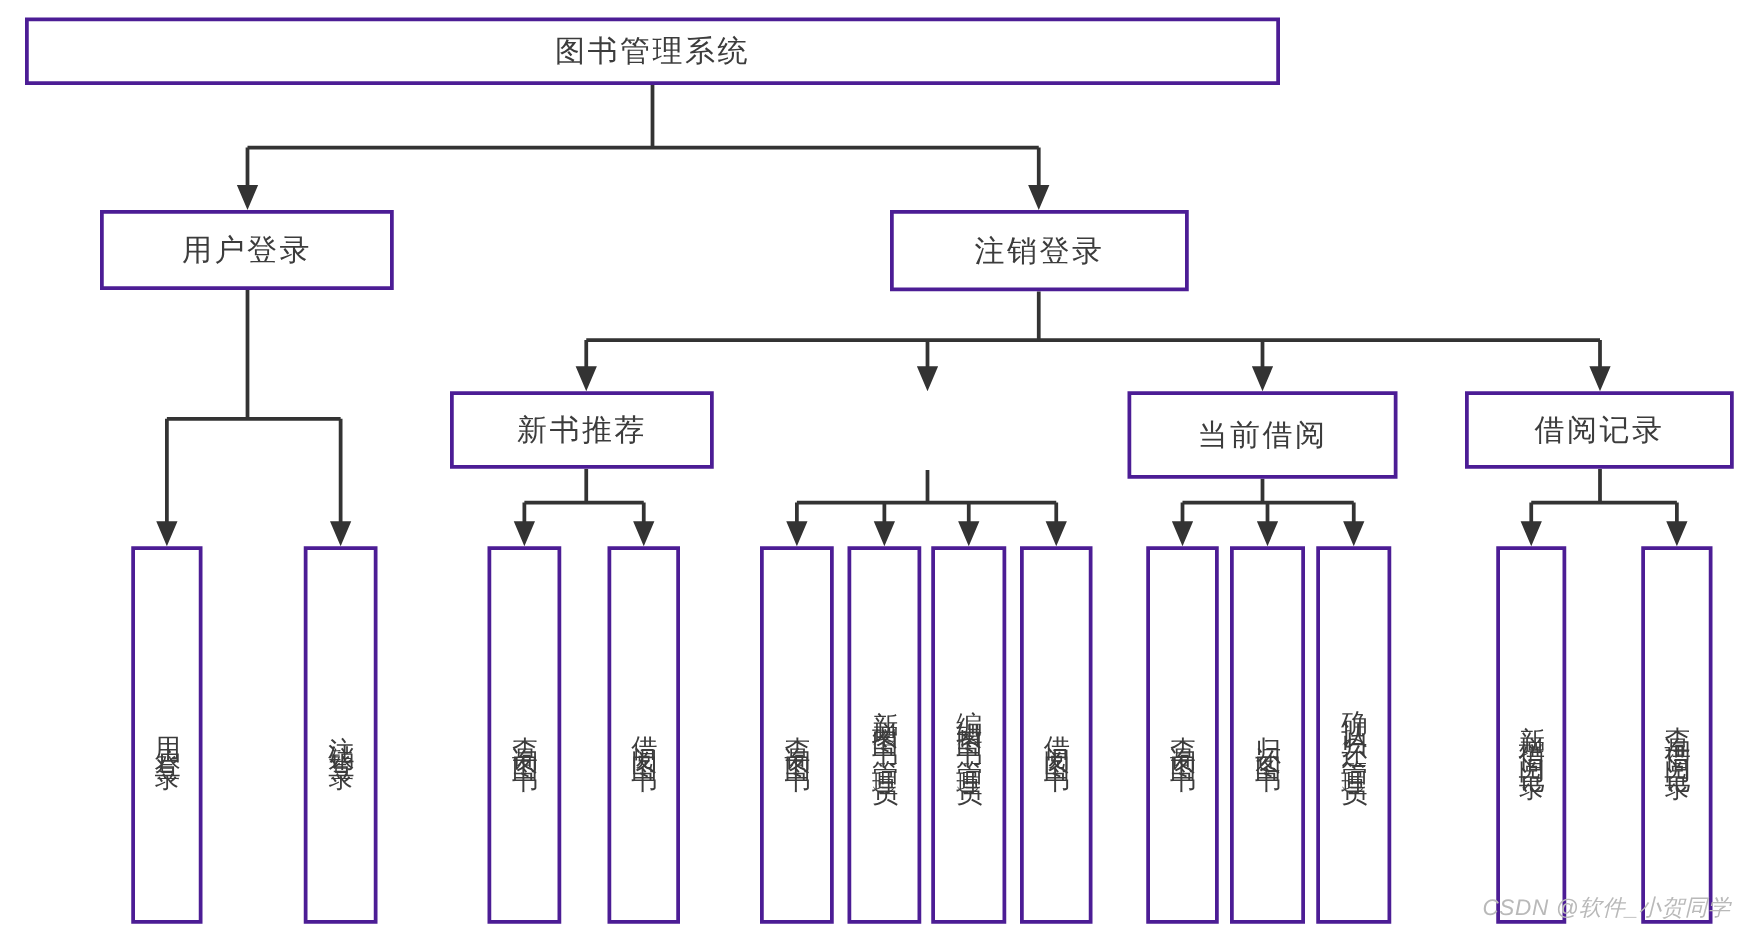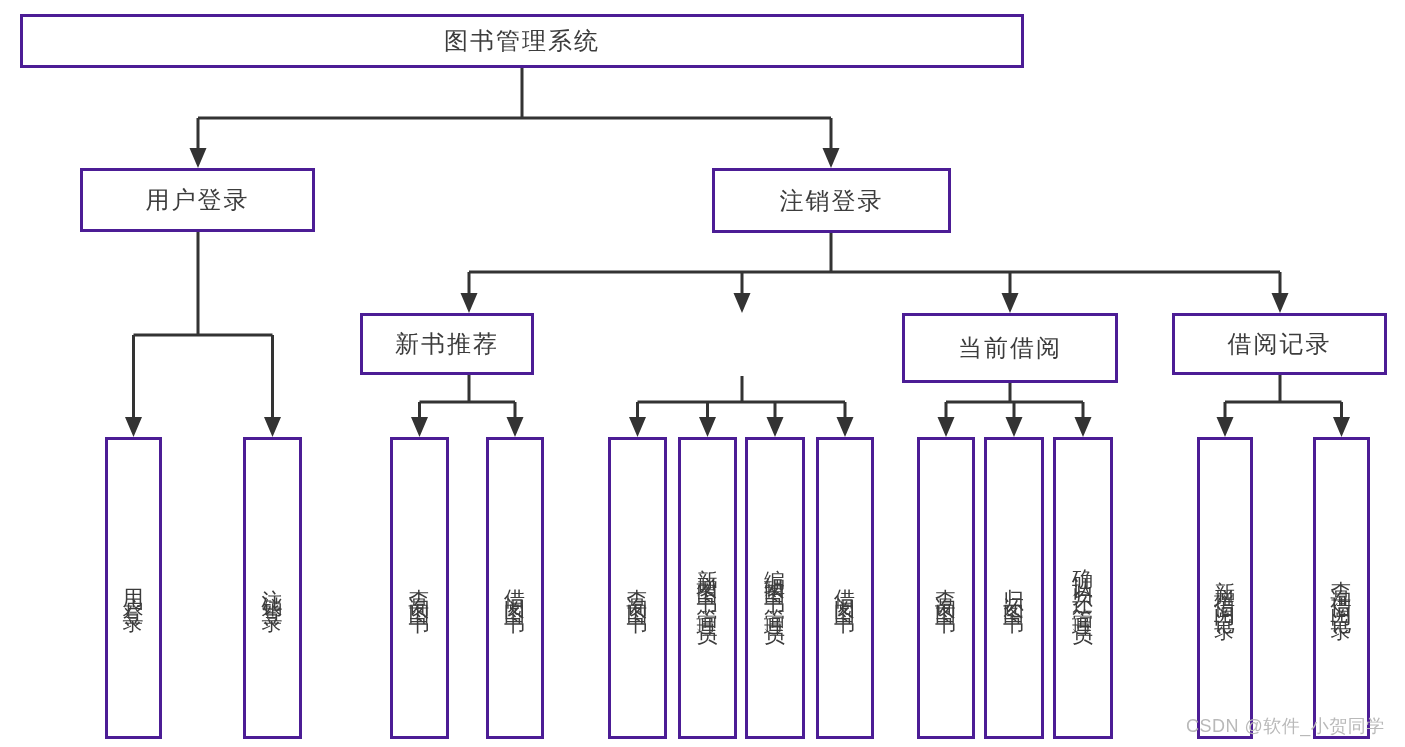--- a/index.html
+++ b/index.html
@@ -15,20 +15,21 @@
   }
   .hbox{font-size:24px;letter-spacing:2px;white-space:nowrap;}
   .vbox{
     writing-mode:vertical-rl;text-orientation:mixed;
     font-size:21px;letter-spacing:8px;line-height:1;
     padding:4px 0;
   }
   .watermark{
     position:absolute;z-index:4;color:#b9b9b9;font-size:18px;letter-spacing:0.5px;
     white-space:nowrap;
+    font-style:italic;
   }
 </style>
 </head>
 <body>
 
 <div id="stage">
 
   <svg id="wires" width="1405" height="747" viewBox="0 0 1405 747">
     <path d="M522 68 V118 M198 118 H831 M198 118 V150 M831 118 V150
          M198 232 V335 M133.5 335 H272.5 M133.5 335 V420 M272.5 335 V420
@@ -56,21 +57,21 @@
          M1074.5 417 L1091.5 417 L1083 437 Z
          M1216.5 417 L1233.5 417 L1225 437 Z
          M1333 417 L1350 417 L1341.5 437 Z" fill="#333333" stroke="none"></path>
   </svg>
 
   <div class="box hbox" style="left:20px;top:14px;width:1004px;height:54px;">图书管理系统</div>
 
   <div class="box hbox" style="left:80px;top:168px;width:235px;height:64px;">用户登录</div>
   <div class="box hbox" style="left:712px;top:168px;width:239px;height:65px;">注销登录</div>
 
-  <div class="box hbox" style="left:360px;top:313px;width:174px;height:62px;">新书推荐</div>
+  <div class="box hbox" style="left:360px;top:313px;width:211px;height:62px;">新书推荐</div>
   <div class="box hbox" style="left:902px;top:313px;width:216px;height:70px;">当前借阅</div>
   <div class="box hbox" style="left:1172px;top:313px;width:215px;height:62px;">借阅记录</div>
 
   <div class="box vbox" style="left:105px;top:437px;width:57px;height:302px;">用户登录</div>
   <div class="box vbox" style="left:243px;top:437px;width:59px;height:302px;">注销登录</div>
 
   <div class="box vbox" style="left:390px;top:437px;width:59px;height:302px;">查询图书</div>
   <div class="box vbox" style="left:486px;top:437px;width:58px;height:302px;">借阅图书</div>
 
   <div class="box vbox" style="left:608px;top:437px;width:59px;height:302px;">查询图书</div>

